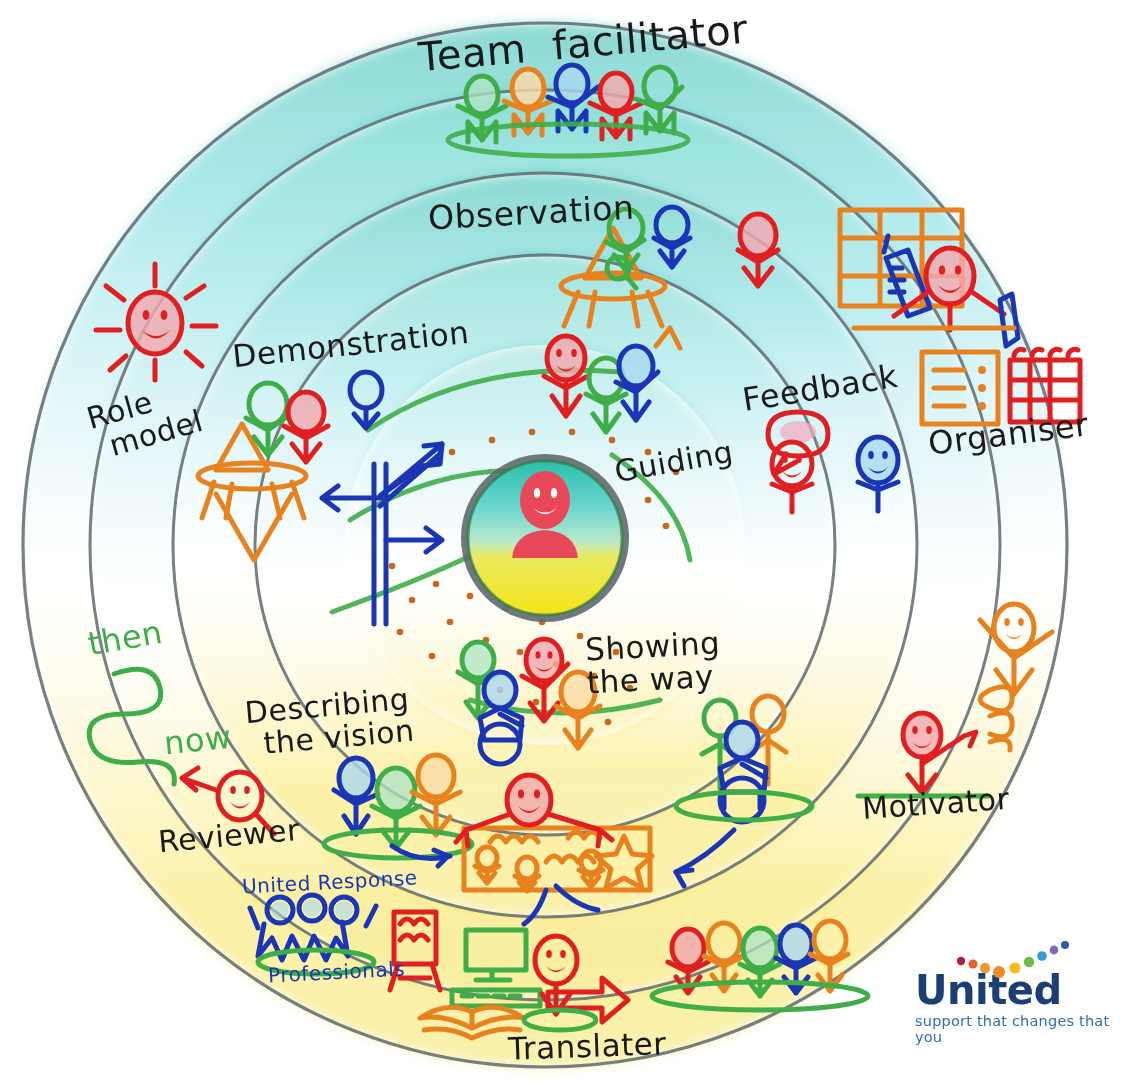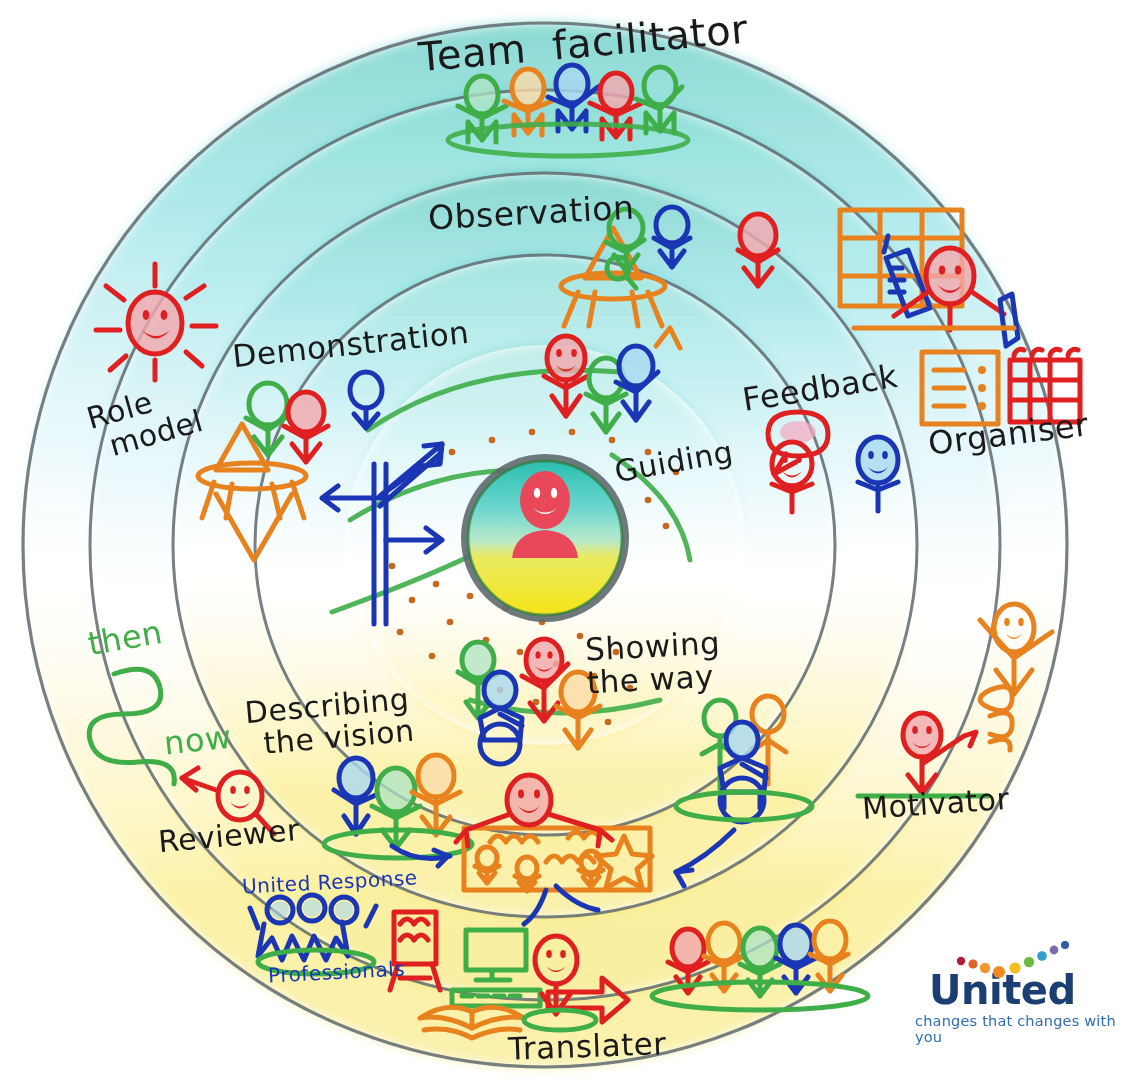--- a/index.html
+++ b/index.html
@@ -554,17 +554,17 @@
       <circle cx="24" cy="24" r="4.2" fill="#b51b3a"></circle>
       <circle cx="36" cy="27" r="4.6" fill="#e2622b"></circle>
       <circle cx="48" cy="31" r="5.2" fill="#f0962c"></circle>
       <circle cx="62" cy="35" r="6" fill="#ef8b22"></circle>
       <circle cx="78" cy="31" r="5.6" fill="#f5bd1f"></circle>
       <circle cx="92" cy="25" r="5.2" fill="#6fba45"></circle>
       <circle cx="105" cy="19" r="4.8" fill="#2f9fd0"></circle>
       <circle cx="117" cy="13" r="4.4" fill="#7a6cb5"></circle>
       <circle cx="128" cy="8" r="4" fill="#2f5aa8"></circle>
     </svg>
-    <div class="logo-txt" style="margin-top:16px;margin-left:14px;">United</div>
-    <div class="logo-tag">changes that changes with you</div>
+    <div class="logo-txt" style="margin-top:16px;">United</div>
+    <div class="logo-tag">support that changes that you</div>
   </div>
 
 </div>
 
 </body></html>

